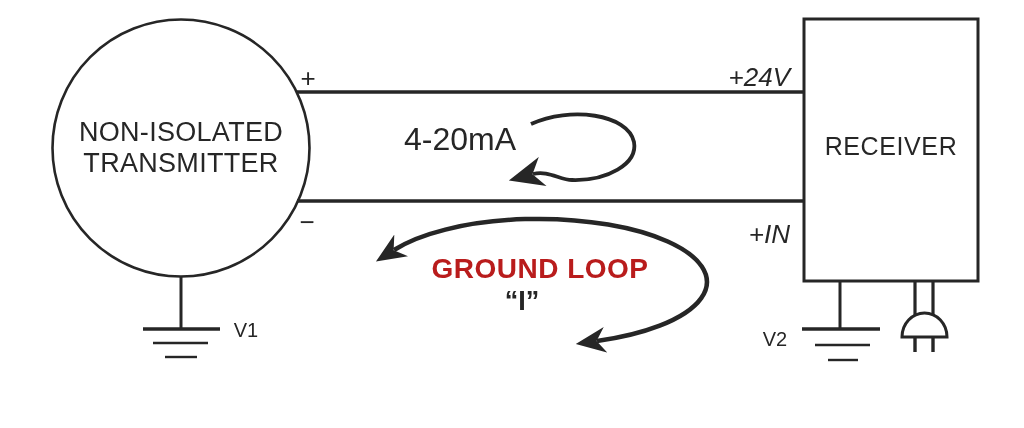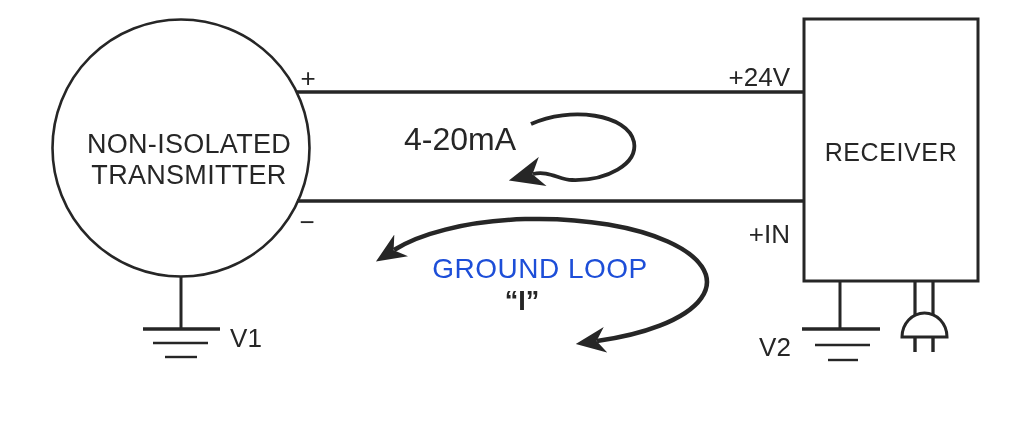--- a/index.html
+++ b/index.html
@@ -9,38 +9,37 @@
     background:#ffffff;
     font-family:"Liberation Sans","DejaVu Sans",sans-serif;
     color:#262626;
     overflow:hidden;
   }
   .stage svg.canvas{position:absolute;left:0;top:0;}
   .lbl{position:absolute;white-space:nowrap;line-height:1;}
   .center{transform:translate(-50%,-50%);}
   .vcenter{transform:translateY(-50%);}
   .t-label{
-    left:189px;top:148px;
+    left:181px;top:148px;
     text-align:center;
     font-size:27px;line-height:31px;
     letter-spacing:0.3px;
-    margin-top:12px;
   }
-  .r-label{left:891px;top:146px;font-size:25px;letter-spacing:0.6px;margin-top:6px;}
+  .r-label{left:891px;top:146px;font-size:25px;letter-spacing:0.6px;}
   .term{font-size:26px;}
-  .term-right{right:234px;text-align:left;}
+  .term-right{right:234px;text-align:left;font-style:italic;}
   .cur-label{left:460px;top:139px;font-size:32px;}
   .gl-label{
     left:540px;top:269px;
-    font-size:28px;font-weight:normal;
+    font-size:28px;font-weight:bold;
     letter-spacing:0.5px;
-    color:#1d4ed8;
+    color:#b91c1c;
   }
   .gl-current{left:522px;top:301px;font-size:27px;font-weight:bold;}
-  .v-label{font-size:26px;margin-top:8px;}
+  .v-label{font-size:20px;}
 </style>
 </head>
 <body>
 
 <div class="stage">
 
   <svg class="canvas" width="1024" height="428" viewBox="0 0 1024 428">
     <defs>
       <marker id="arrow-big" viewBox="0 0 14 12" refX="4" refY="6" markerWidth="30" markerHeight="26" markerUnits="userSpaceOnUse" orient="auto-start-reverse">
         <path d="M14,6 L0,0 L4.2,6 L0,12 Z" fill="#262626"></path>

